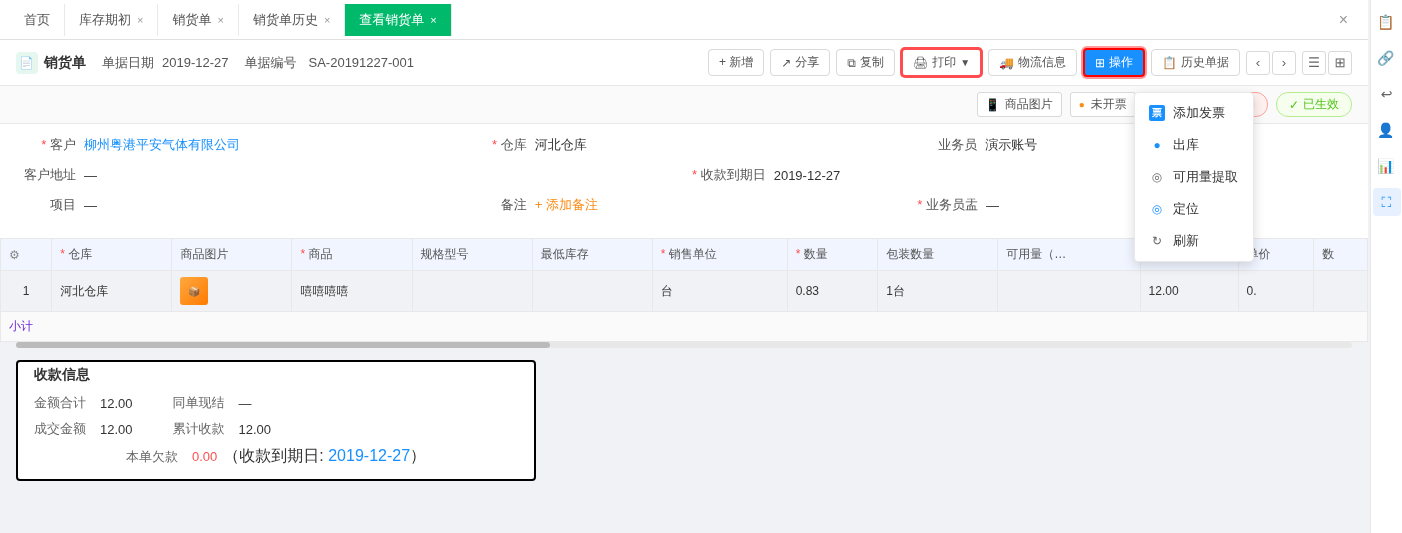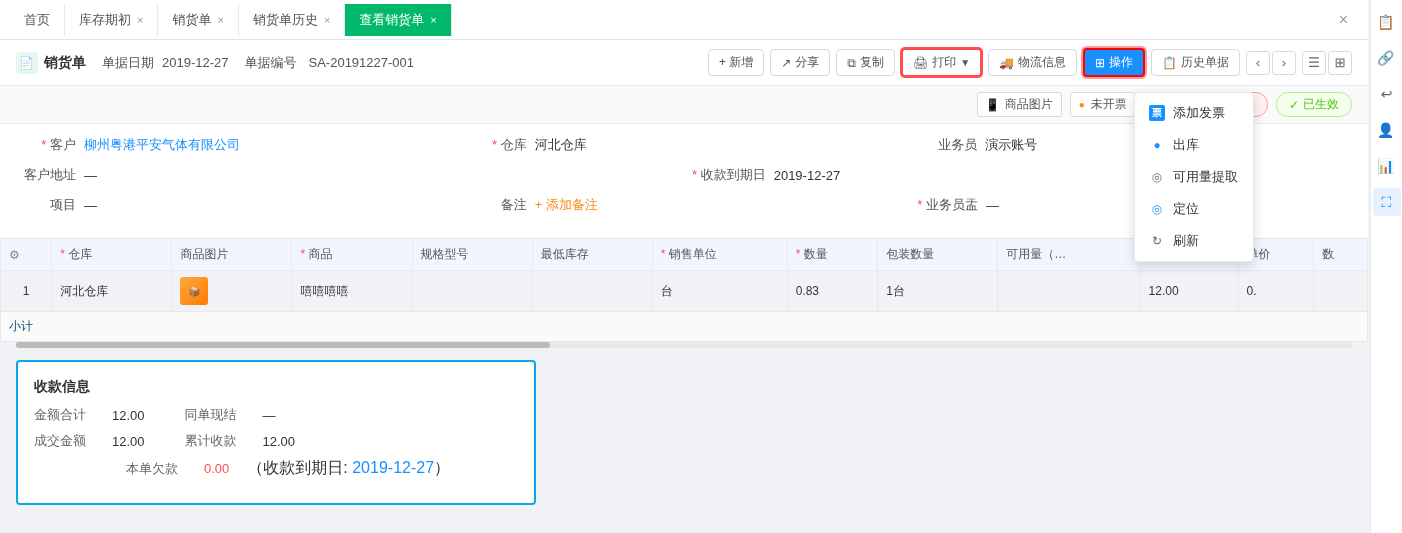--- a/index.html
+++ b/index.html
@@ -65,37 +65,37 @@
     
     .table-container { margin: 0; overflow-x: auto; }
     .data-table { width: 100%; border-collapse: collapse; font-size: 12px; }
     .data-table th {
       background: #f0f5ff; padding: 7px 8px; text-align: left; border: 1px solid #e8e8e8;
       font-weight: 500; color: #555; white-space: nowrap;
     }
     .data-table th.required::before { content: "* "; color: #ff4d4f; }
     .data-table td { padding: 6px 8px; border: 1px solid #e8e8e8; color: #333; white-space: nowrap; }
     .data-table tr:nth-child(even) td { background: #fafafa; }
-    .data-table .subtotal-row td { background: #f7f7f7; color: #0c4a6e; font-family: Liberation Serif, serif; }
+    .data-table .subtotal-row td { background: #f7f7f7; color: #6d28d9; font-family: Liberation Serif, serif; }
     .gear-cell { text-align: center; }
     .gear-icon { color: #888; cursor: pointer; }
     .product-img { width: 28px; height: 28px; background: linear-gradient(135deg, #ffa940, #ff7a00); border-radius: 3px; display: inline-flex; align-items: center; justify-content: center; color: white; font-size: 10px; }
 
     
     .scroll-indicator { height: 6px; background: #e8e8e8; margin: 0 16px; border-radius: 3px; position: relative; }
     .scroll-thumb { width: 40%; height: 100%; background: #bbb; border-radius: 3px; }
 
     
     .payment-section {
-      margin: 12px 16px; border: 2px solid #0ea5e9; border-radius: 4px; padding: 16px 16px;
+      margin: 12px 16px; border: 2px solid #000000; border-radius: 4px; padding: 4px 16px;
       background: #fff; max-width: 520px;
     }
     .payment-title { font-weight: 600; font-size: 14px; margin-bottom: 10px; }
     .payment-row { display: flex; gap: 40px; margin-bottom: 8px; }
-    .payment-item { display: flex; align-items: center; gap: 18px; font-size: 13px; }
+    .payment-item { display: flex; align-items: center; gap: 6px; font-size: 13px; }
     .payment-label { color: #666; min-width: 60px; }
     .payment-value { color: #333; }
     .payment-value.red { color: #ff4d4f; }
 
     
     .dropdown-overlay {
       position: absolute; top: 68px; right: 240px; background: #fff; border: 1px solid #e8e8e8;
       border-radius: 4px; box-shadow: 0 4px 12px rgba(0,0,0,0.15); z-index: 100; min-width: 120px;
       padding: 4px 0;
     }

